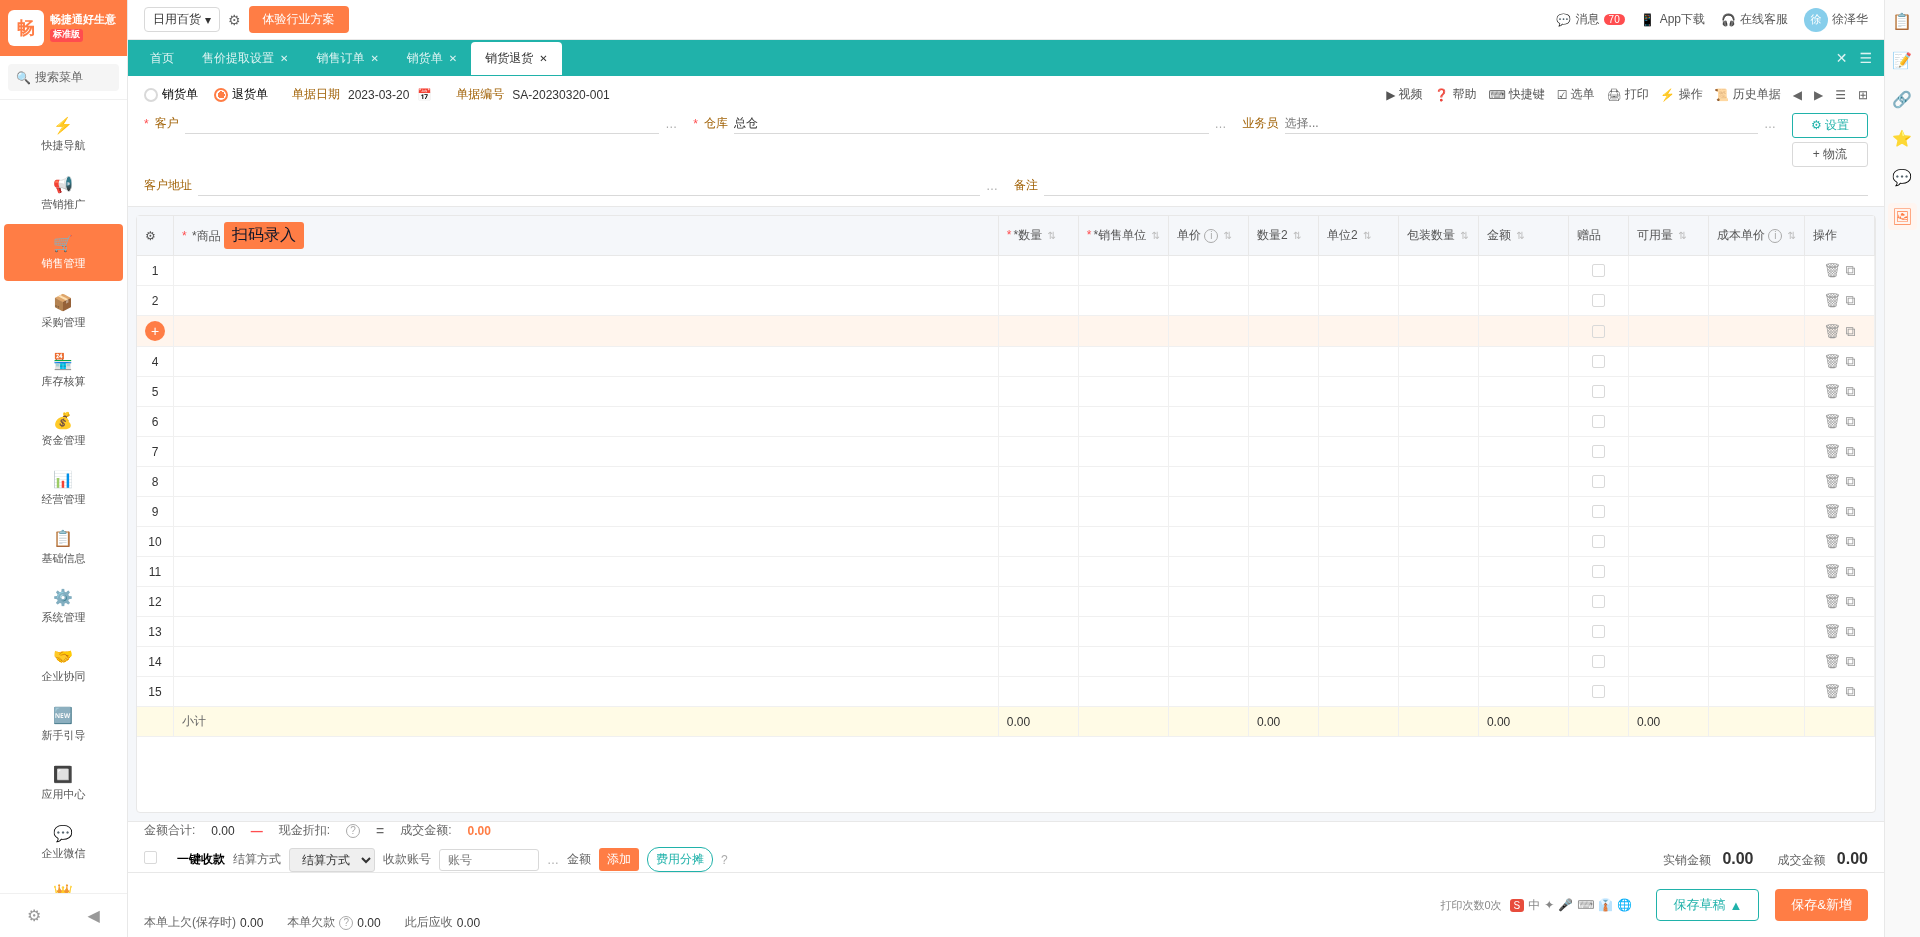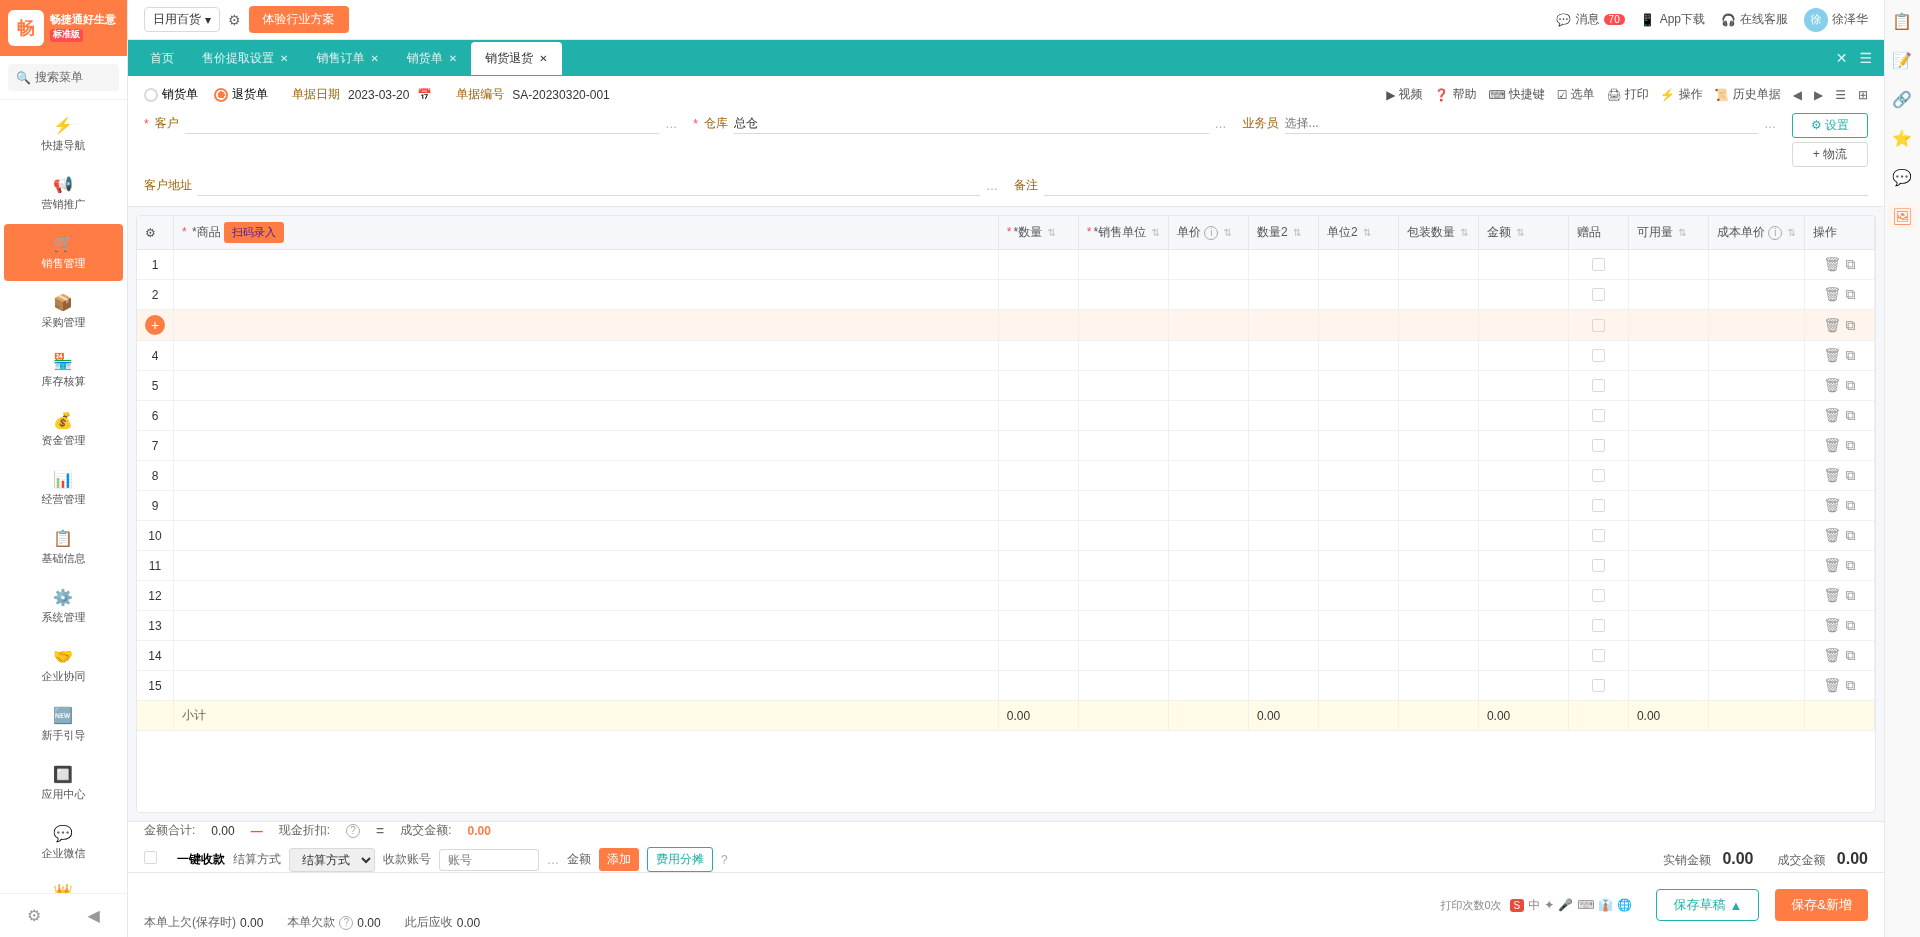--- a/index.html
+++ b/index.html
@@ -65,21 +65,21 @@
     .form-field-req { color: #ff4d4f; }
     .form-input { border: none; border-bottom: 1px solid #d9d9d9; padding: 3px 0; min-width: 150px; font-size: 12px; color: #333; background: transparent; flex: 1; }
     .form-input-dots { color: #aaa; cursor: pointer; }
     .form-row2 { display: flex; gap: 16px; margin-top: 8px; align-items: center; }
     .form-right-actions { display: flex; flex-direction: column; gap: 4px; margin-left: auto; }
     .form-action-btn { border: 1px solid #d9d9d9; background: #fff; border-radius: 3px; padding: 3px 18px; font-size: 12px; cursor: pointer; color: #555; }
     .form-action-btn.primary { border-color: #20b2aa; color: #20b2aa; }
 
     
     .table-container { background: #fff; margin: 8px; border: 1px solid #e8e8e8; border-radius: 4px; flex: 1; }
-    .scan-btn { background: #ff7d45; color: #4c1d95; border: none; border-radius: 3px; padding: 3px 8px; font-size: 11px; cursor: pointer; }
+    .scan-btn { background: #ff7d45; color: #0f172a; border: none; border-radius: 3px; padding: 3px 8px; font-size: 16px; cursor: pointer; }
     .data-table { width: 100%; border-collapse: collapse; font-size: 12px; }
     .data-table th { background: #f5f7fa; color: #555; padding: 6px 8px; text-align: left; border-bottom: 1px solid #e8e8e8; border-right: 1px solid #e8e8e8; white-space: nowrap; font-weight: normal; }
     .data-table th.required::before { content: '*'; color: #ff4d4f; margin-right: 2px; }
     .data-table td { padding: 5px 8px; border-bottom: 1px solid #f0f0f0; border-right: 1px solid #f0f0f0; color: #333; height: 30px; }
     .data-table tr.active-row td { background: #fff5ed; }
     .row-num { color: #999; text-align: center; }
     .add-row-btn { width: 20px; height: 20px; background: #ff7d45; color: #fff; border-radius: 50%; display: inline-flex; align-items: center; justify-content: center; font-size: 14px; cursor: pointer; }
     .checkbox-cell { display: flex; justify-content: center; align-items: center; }
     .checkbox-sq { width: 13px; height: 13px; border: 1px solid #d9d9d9; border-radius: 2px; display: inline-block; }
     .action-icons { display: flex; gap: 4px; justify-content: center; }
@@ -108,21 +108,21 @@
     .summary-label { color: #666; }
     .summary-val { color: #333; font-weight: 500; }
     .minus-sign { color: #ff4d4f; font-weight: bold; }
     .equals-sign { color: #666; font-size: 14px; }
     .summary-amount-total { color: #ff7d45; font-weight: bold; }
     .bottom-payment { display: flex; align-items: center; gap: 8px; }
     .checkbox-label { display: flex; align-items: flex-start; gap: 20px; cursor: pointer; font-weight: bold; }
     .payment-select { border: 1px solid #d9d9d9; border-radius: 3px; padding: 3px 8px; font-size: 12px; color: #333; }
     .payment-input { border: 1px solid #d9d9d9; border-radius: 3px; padding: 3px 8px; font-size: 12px; width: 100px; }
     .add-btn { background: #ff7d45; color: #fff; border: none; border-radius: 3px; padding: 3px 8px; font-size: 12px; cursor: pointer; }
-    .fee-btn { border: 1px solid #20b2aa; color: #20b2aa; background: #fff; border-radius: 3px; padding: 3px 8px; font-size: 12px; cursor: pointer; }
+    .fee-btn { border: 1px solid #20b2aa; color: #20b2aa; background: #fff; border-radius: 12px; padding: 3px 8px; font-size: 12px; cursor: pointer; }
     .help-icon { color: #aaa; cursor: pointer; }
 
     
     .status-bar { background: #fff; border-top: 1px solid #e8e8e8; padding: 6px 16px; display: flex; align-items: center; gap: 24px; font-size: 12px; color: #555; }
     .status-item { display: flex; align-items: center; gap: 4px; margin-top: 35px; }
 
     
     .save-buttons { display: flex; gap: 16px; }
     .save-draft-btn { border: 1px solid #20b2aa; color: #20b2aa; background: #fff; border-radius: 4px; padding: 6px 16px; font-size: 13px; cursor: pointer; display: flex; align-items: center; gap: 4px; }
     .save-new-btn { background: #ff7d45; color: #fff; border: none; border-radius: 4px; padding: 6px 16px; font-size: 13px; cursor: pointer; display: flex; align-items: center; gap: 4px; }

